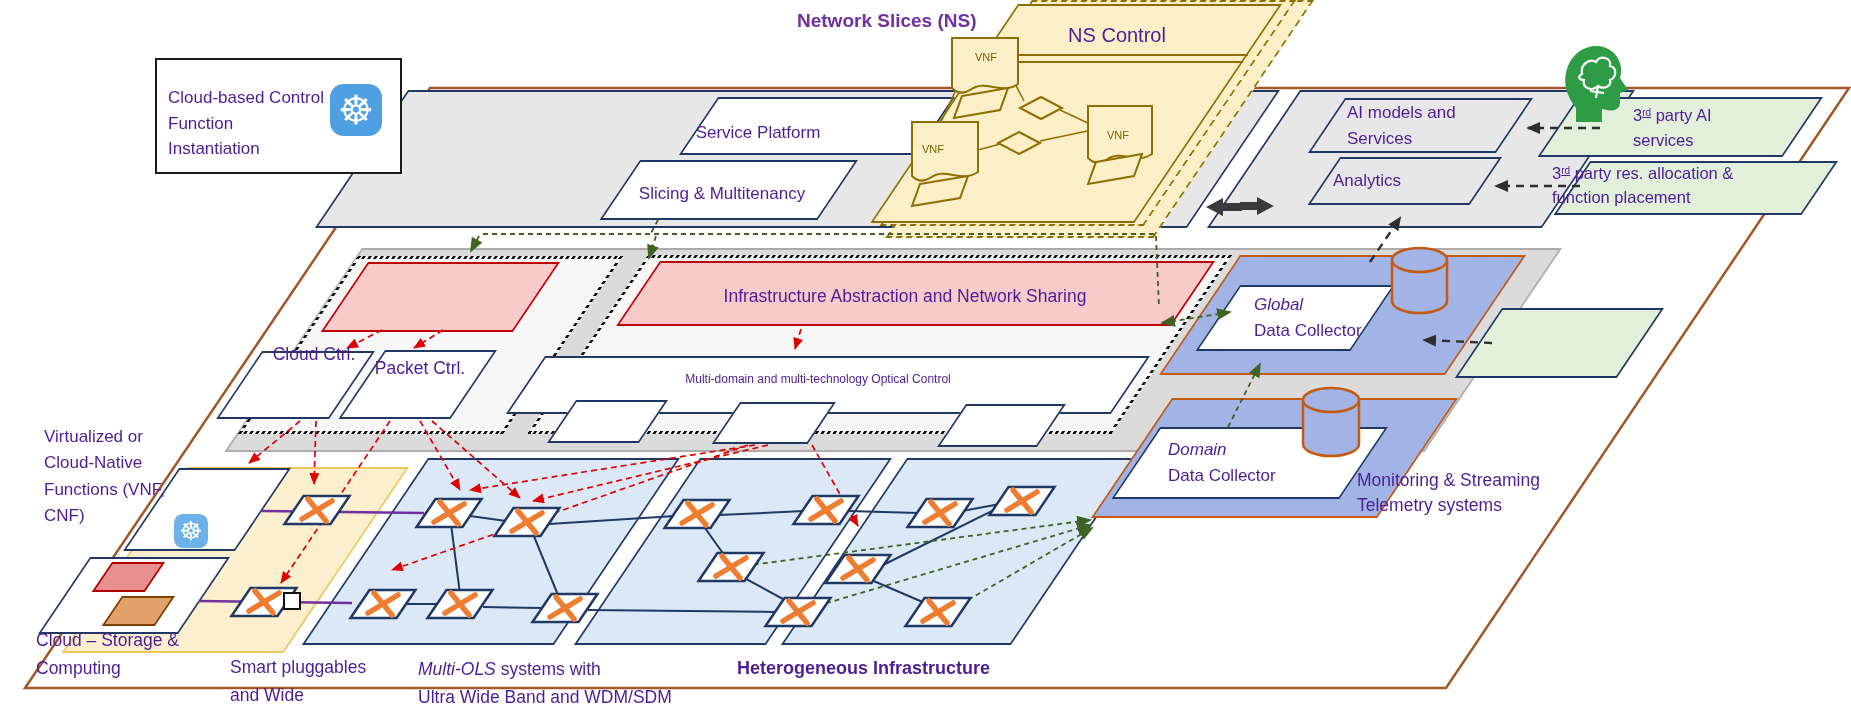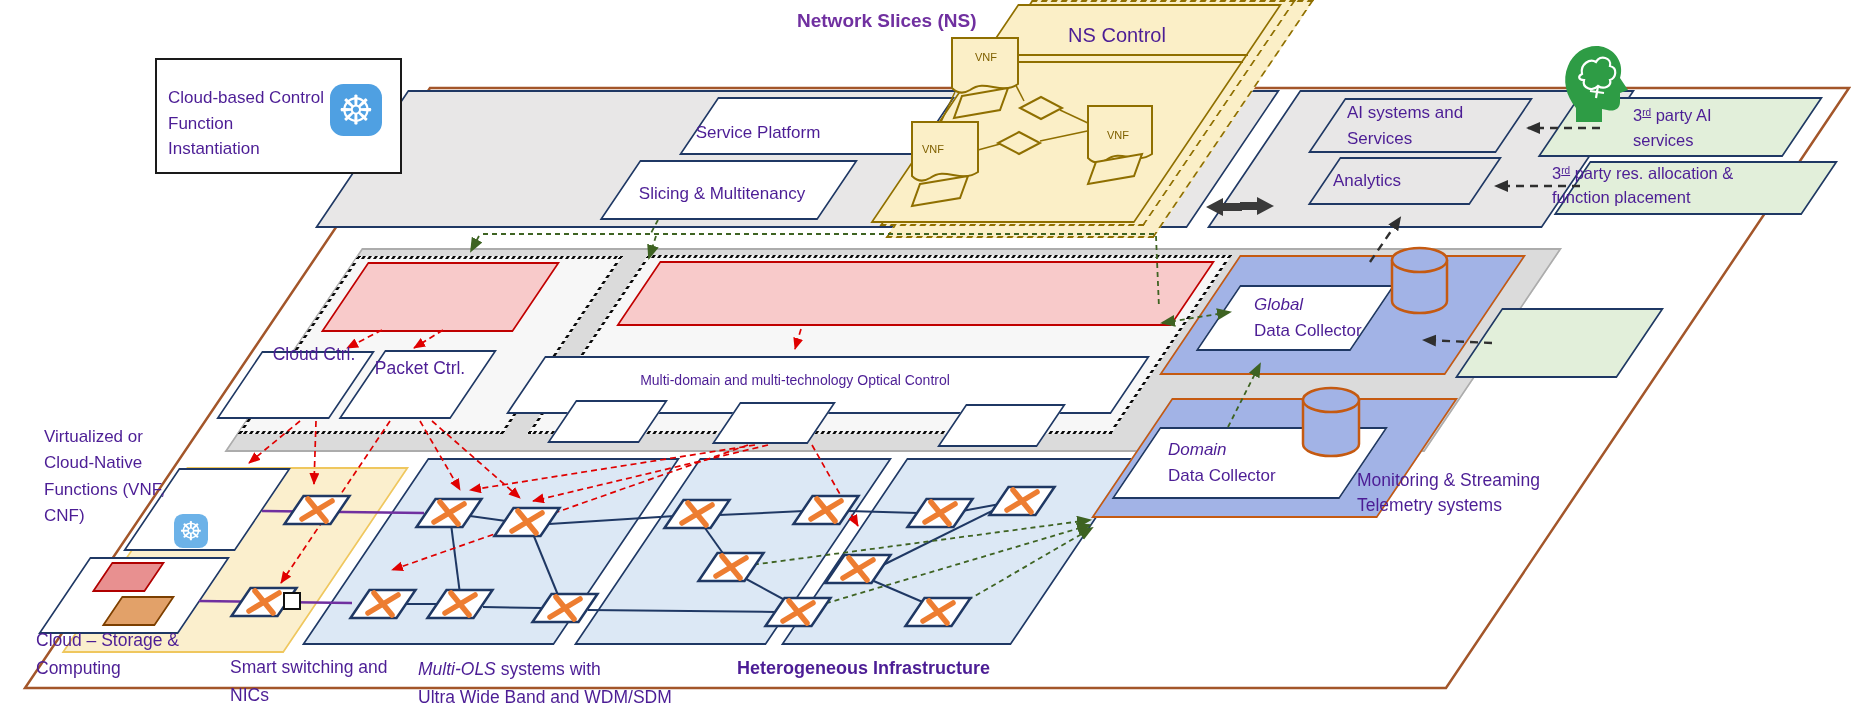--- a/index.html
+++ b/index.html
@@ -84,33 +84,34 @@
     </div>
 
   <div class="lbl" style="left:168px;top:85px;width:160px;line-height:1.5">Cloud-based Control Function Instantiation</div>
   <div class="lbl" style="left:797px;top:8px;width:220px;font-size:19px;font-weight:bold;color:#7030A0">Network Slices (NS)</div>
   <div class="lbl ctr" style="left:1017px;top:21px;width:200px;font-size:20px">NS Control</div>
   <div class="lbl ctr" style="left:961px;top:50px;width:50px;font-size:11px;color:#7F6000">VNF</div>
   <div class="lbl ctr" style="left:908px;top:142px;width:50px;font-size:11px;color:#7F6000">VNF</div>
   <div class="lbl ctr" style="left:1093px;top:128px;width:50px;font-size:11px;color:#7F6000">VNF</div>
   <div class="lbl ctr" style="left:658px;top:121px;width:200px">Service Platform</div>
   <div class="lbl ctr" style="left:622px;top:182px;width:200px">Slicing &amp; Multitenancy</div>
-  <div class="lbl" style="left:1347px;top:100px;width:140px;line-height:1.5">AI systems and Services</div>
+  <div class="lbl" style="left:1347px;top:100px;width:140px;line-height:1.5">AI models and Services</div>
   <div class="lbl" style="left:1333px;top:169px">Analytics</div>
   <div class="lbl" style="left:1633px;top:103px;width:122px;line-height:1.5;font-size:16.5px"><span>3</span><sup>rd</sup><span> party AI services</span></div>
   <div class="lbl" style="left:1552px;top:162px;width:232px;line-height:1.45;font-size:16.5px"><span>3</span><sup>rd</sup><span> party res. allocation &amp; function placement</span></div>
   <div class="lbl ctr" style="left:264px;top:340px;width:100px;font-size:17.5px;line-height:1.6">Cloud Ctrl.</div>
   <div class="lbl ctr" style="left:370px;top:354px;width:100px;font-size:17.5px;line-height:1.6">Packet Ctrl.</div>
-  <div class="lbl ctr" style="left:545px;top:371px;width:500px;font-size:14px">Multi-domain and multi-technology Optical Control</div>
+  <div class="lbl ctr" style="left:655px;top:284px;width:500px;font-size:17.5px">Infrastructure Abstraction and Network Sharing</div>
+  <div class="lbl ctr" style="left:568px;top:371px;width:500px;font-size:12px">Multi-domain and multi-technology Optical Control</div>
   <div class="lbl" style="left:1254px;top:292px;line-height:1.55"><i>Global</i><br><span>Data Collector</span></div>
   <div class="lbl" style="left:1168px;top:437px;line-height:1.55"><i>Domain</i><br><span>Data Collector</span></div>
   <div class="lbl" style="left:1357px;top:468px;width:195px;font-size:17.5px;line-height:1.45">Monitoring &amp; Streaming Telemetry systems</div>
   <div class="lbl" style="left:44px;top:424px;width:122px;line-height:1.55">Virtualized or Cloud-Native Functions (VNF, CNF)</div>
   <div class="lbl" style="left:36px;top:626px;width:185px;font-size:17.5px;line-height:1.6">Cloud – Storage &amp; Computing</div>
-  <div class="lbl" style="left:230px;top:653px;width:165px;font-size:17.5px;line-height:1.6">Smart switching and NICs</div>
+  <div class="lbl" style="left:230px;top:653px;width:165px;font-size:17.5px;line-height:1.6">Smart pluggables and Wide</div>
   <div class="lbl" style="left:418px;top:655px;width:320px;font-size:17.5px;line-height:1.6"><i>Multi-OLS</i><span> systems with</span><br><span>Ultra Wide Band and WDM/SDM switching</span></div>
   <div class="lbl" style="left:737px;top:656px;font-size:18px;font-weight:bold">Heterogeneous Infrastructure</div>
 
   <svg class="svgabs" width="1851" height="715" style="z-index:20">
     <defs>
       <marker id="mr" markerUnits="userSpaceOnUse" markerWidth="14" markerHeight="12" refX="11" refY="5" orient="auto">
         <path d="M0,0 L12,5 L0,10 Z" fill="#E00000"></path>
       </marker>
       <marker id="mg" markerUnits="userSpaceOnUse" markerWidth="17" markerHeight="14" refX="13" refY="6" orient="auto">
         <path d="M0,0 L15,6 L0,12 Z" fill="#3E6322"></path>

